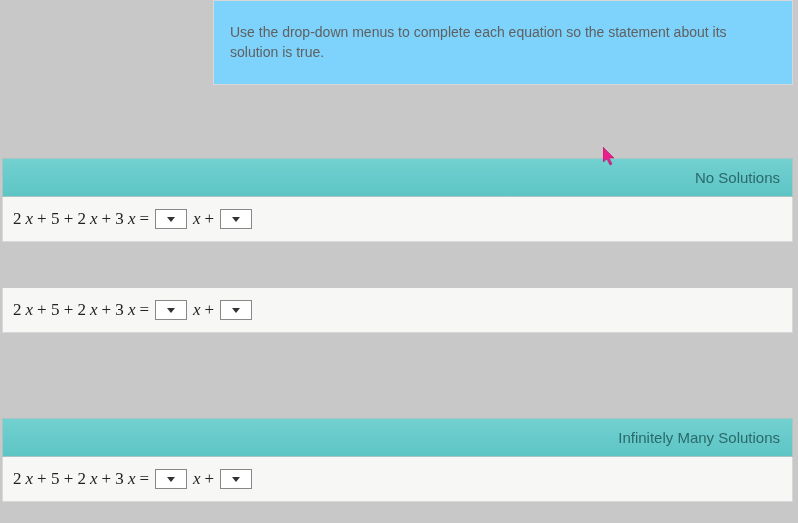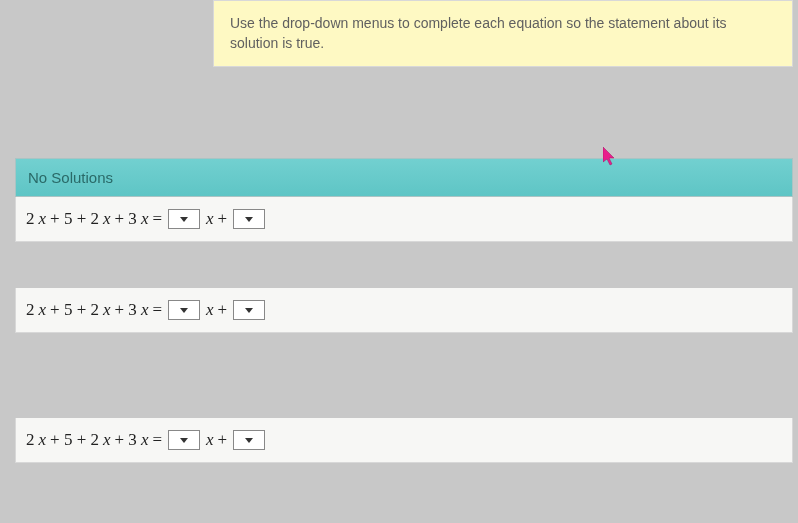--- a/index.html
+++ b/index.html
@@ -9,31 +9,32 @@
       width: 798px;
       height: 523px;
       overflow: hidden;
       position: relative;
     }
     .instruction-box {
       position: absolute;
       top: 0;
       left: 213px;
       right: 5px;
-      background: #fef9c3;
+      background: #7dd3fc;
       border: 1px solid #d8d8d8;
-      padding: 13px 16px;
+      padding: 22px 16px;
       font-size: 14px;
       color: #606060;
       line-height: 1.4;
     }
     .section {
       position: absolute;
-      left: 15px;
+      left: 2px;
       right: 5px;
+      text-align: right;
     }
     .section-1 { top: 158px; }
     .section-2 { top: 288px; }
     .section-3 { top: 418px; }
     .header-bar {
       background: linear-gradient(#72d0d0, #5ec5c5);
       color: #2a6a68;
       font-size: 15px;
       padding: 10px 12px;
       border: 1px solid #aac4c4;
@@ -126,20 +127,23 @@
       </span>
     <span class="math-x">x</span>
       <span> + </span>
     <span class="dropdown">
         <span class="dropdown-arrow"></span>
       </span>
   </div>
 </div>
 
 <div class="section section-3">
+  <div class="header-bar">
+    <span>Infinitely Many Solutions</span>
+  </div>
   <div class="equation-row">
     <span>2</span>
       <span class="math-x">x</span>
       <span> + 5 + 2</span>
       <span class="math-x">x</span>
       <span> + 3</span>
       <span class="math-x">x</span>
       <span> = </span>
     <span class="dropdown">
         <span class="dropdown-arrow"></span>

